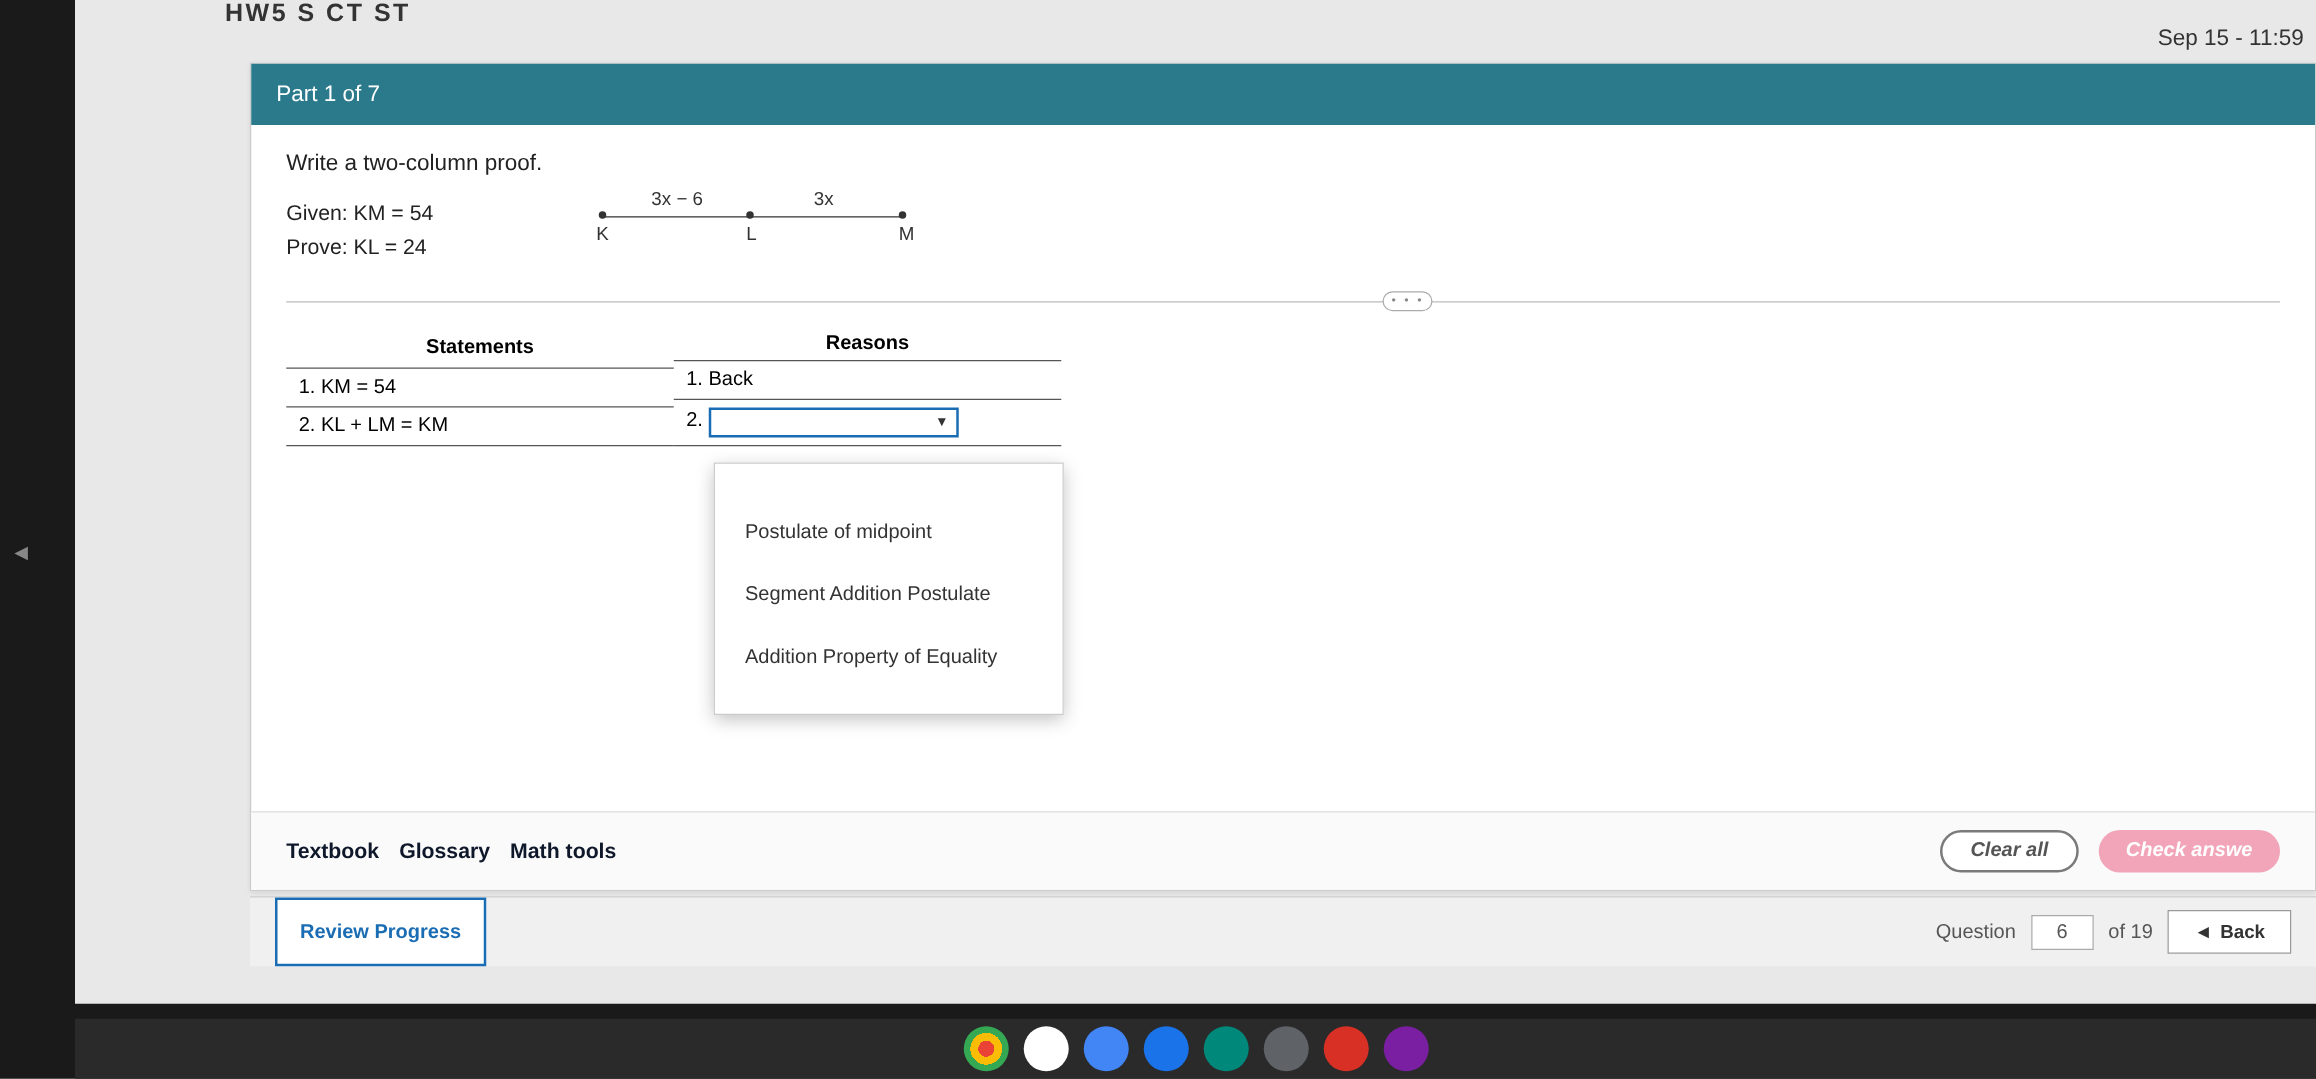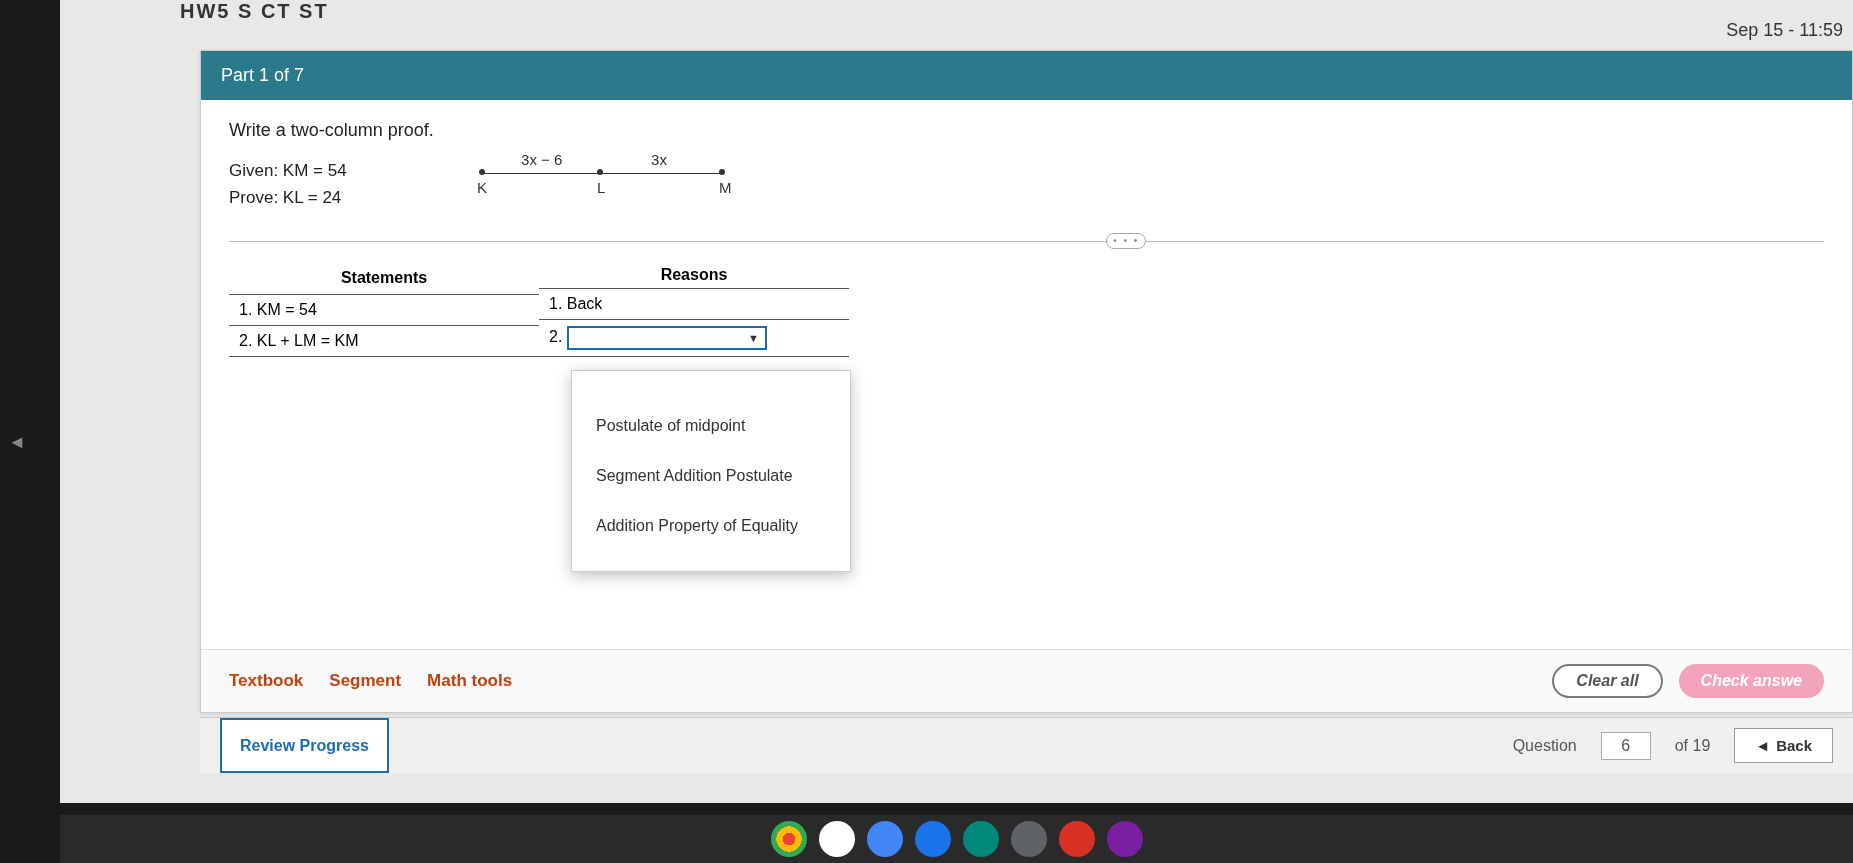--- a/index.html
+++ b/index.html
@@ -179,24 +179,24 @@
       right: 0;
       padding: 14px 28px;
       display: flex;
       align-items: center;
       gap: 28px;
       background: #fafafa;
       border-top: 1px solid #ddd;
     }
     .toolbar-left {
       display: flex;
-      gap: 26px;
+      gap: 16px;
       font-size: 17px;
       font-weight: bold;
-      color: #c2410c;
+      color: #0f172a;
     }
     .toolbar-right {
       margin-left: auto;
       display: flex;
       gap: 16px;
       align-items: center;
     }
     .btn-clear {
       border: 2px solid #7a7a7a;
       border-radius: 20px;
@@ -236,21 +236,21 @@
       background: #fff;
       padding: 8px 18px;
       font-weight: bold;
       font-size: 16px;
       cursor: pointer;
     }
     .footer-right {
       margin-left: auto;
       display: flex;
       align-items: center;
-      gap: 24px;
+      gap: 12px;
       font-size: 16px;
       color: #555;
     }
     .q-num-box {
       border: 1px solid #aaa;
       background: #fff;
       width: 50px;
       text-align: center;
       padding: 4px 0;
     }
@@ -377,21 +377,21 @@
         <div class="dropdown-item">Postulate of midpoint</div>
         <div class="dropdown-item">Segment Addition Postulate</div>
         <div class="dropdown-item">Addition Property of Equality</div>
       </div>
 
     </div>
 
     <div class="toolbar">
       <div class="toolbar-left">
         <span>Textbook</span>
-        <span>Segment</span>
+        <span>Glossary</span>
         <span>Math tools</span>
       </div>
       <div class="toolbar-right">
         <button class="btn-clear">Clear all</button>
         <button class="btn-check">Check answe</button>
       </div>
     </div>
 
   </div>
 

